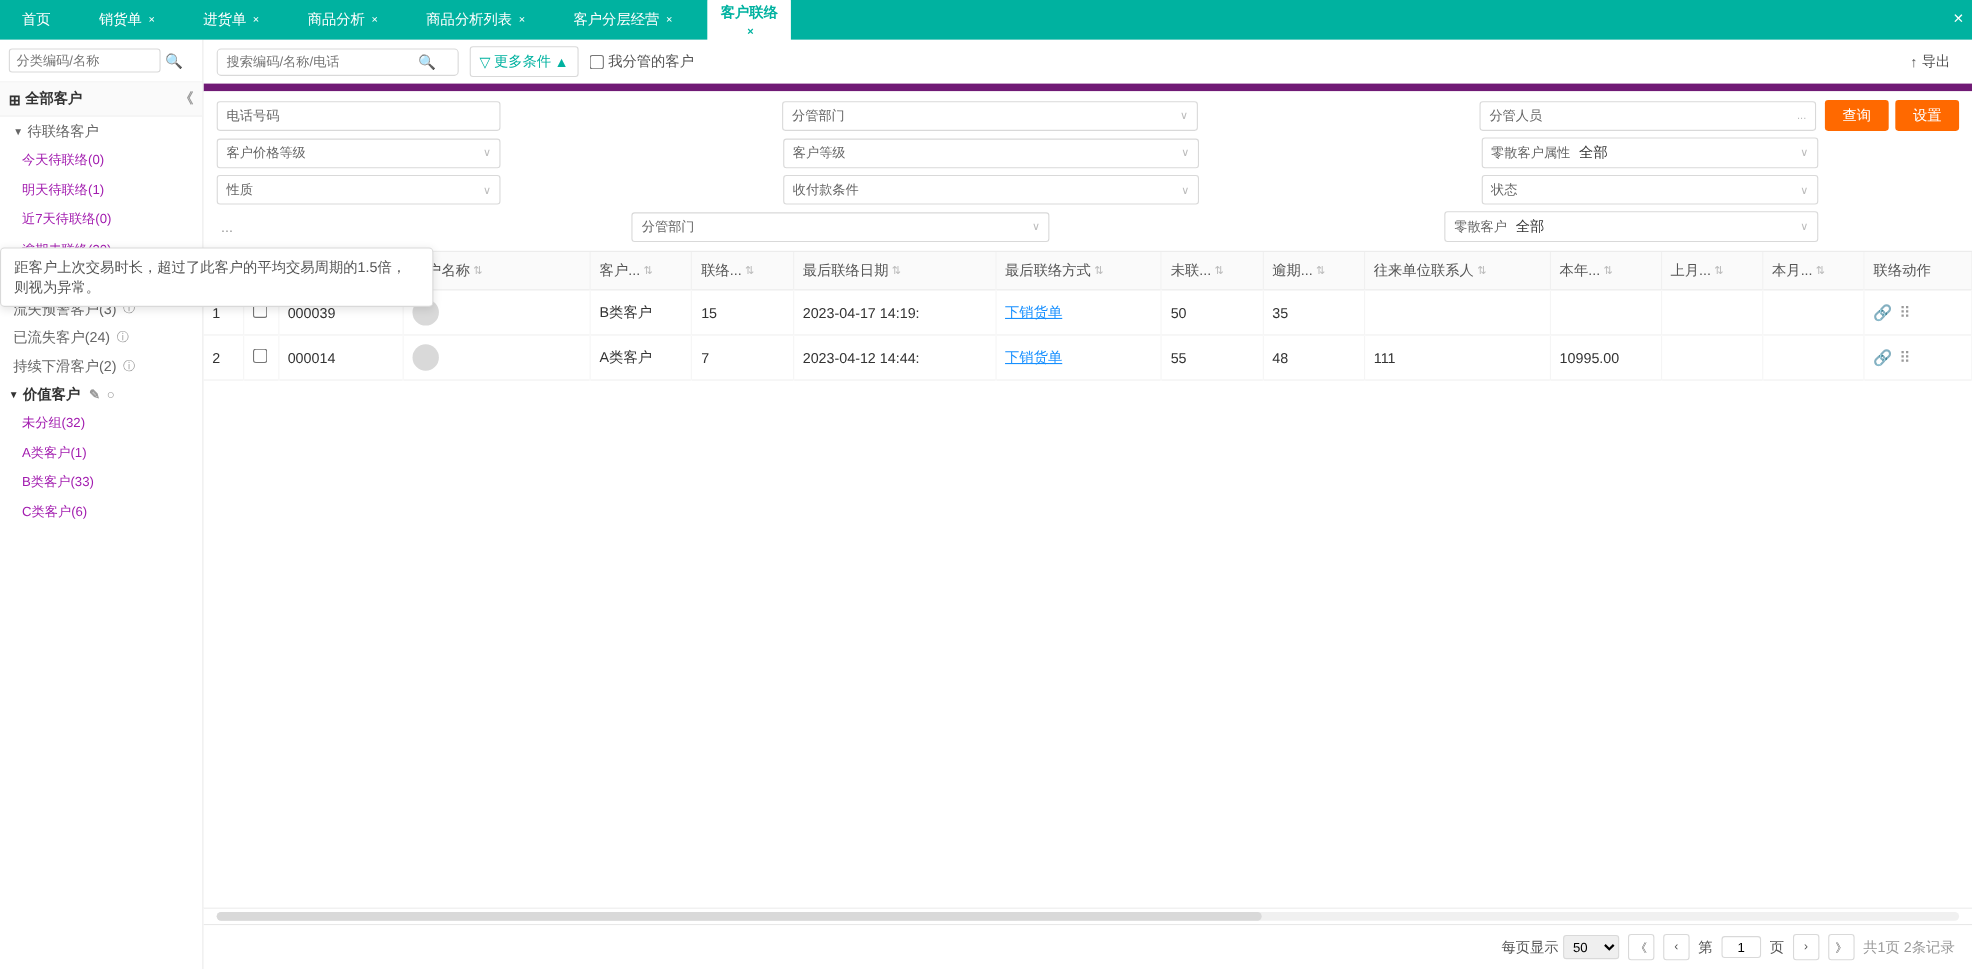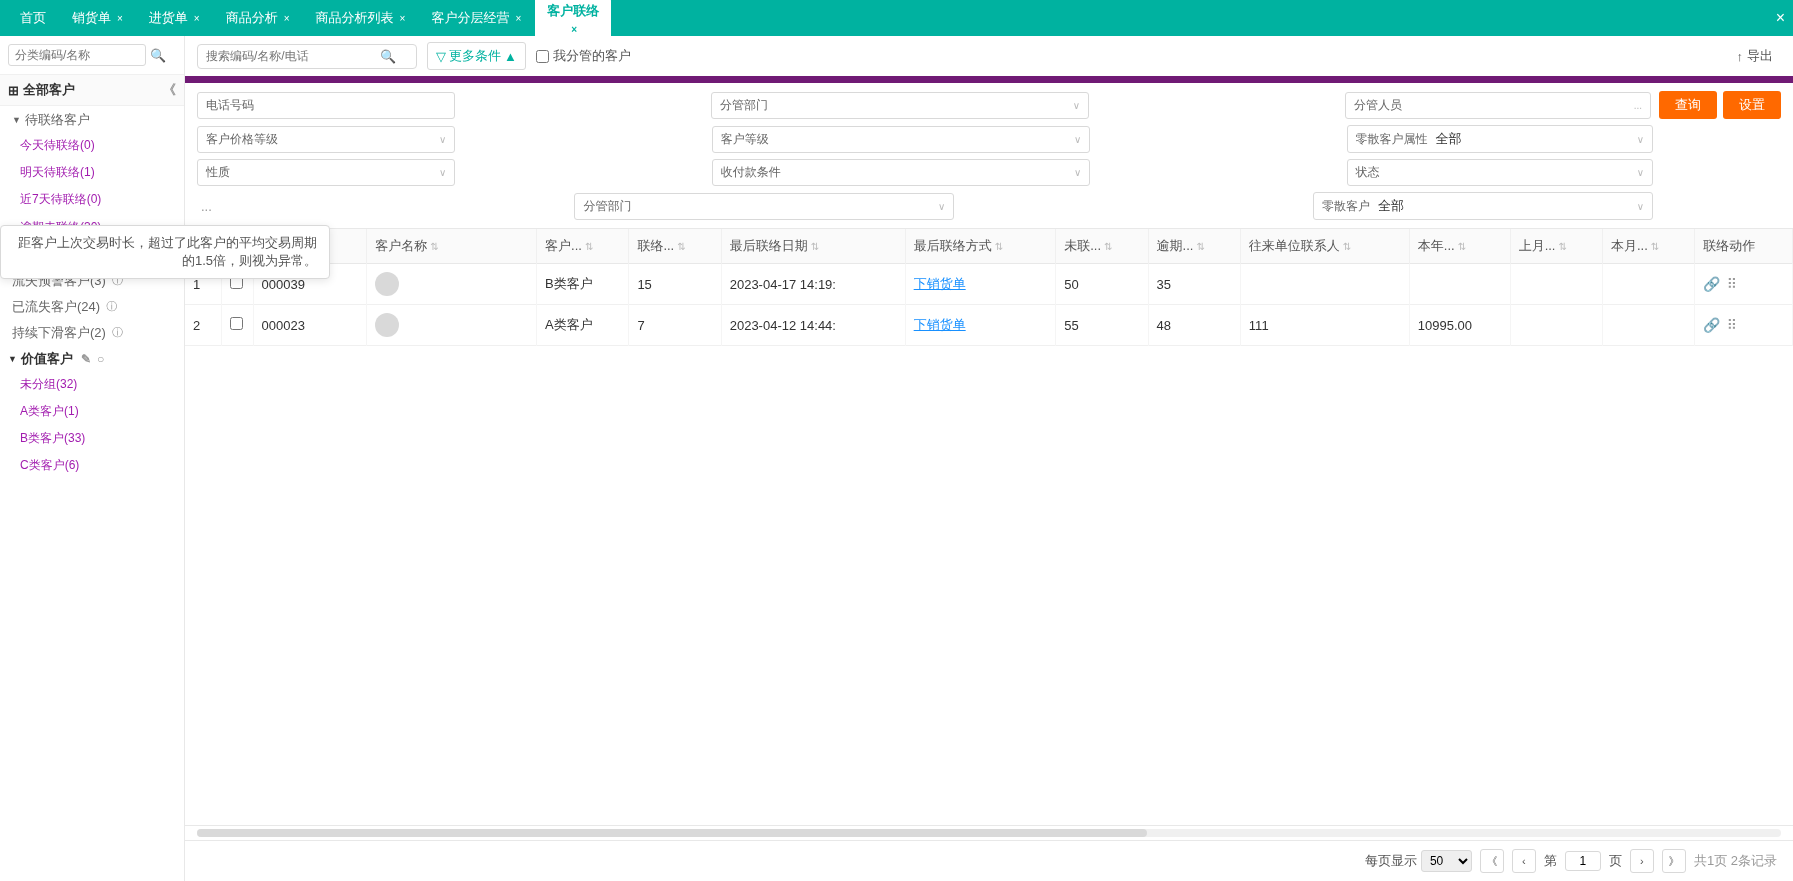--- a/index.html
+++ b/index.html
@@ -6,21 +6,21 @@
     body { background: #f0f2f5; overflow: hidden; width: 1793px; height: 881px; }
 
     
     .top-nav {
       background: #00b2a0;
       height: 36px;
       display: flex;
       align-items: center;
       padding: 0 8px;
       color: white;
-      gap: 2px;
+      gap: 20px;
       position: relative;
     }
     .nav-tab {
       padding: 4px 12px;
       cursor: pointer;
       color: white;
       font-size: 13px;
       border-radius: 3px;
       display: flex;
       align-items: center;
@@ -126,23 +126,22 @@
       position: absolute;
       top: 225px;
       left: 0;
       background: white;
       border: 1px solid #d9d9d9;
       border-radius: 4px;
       padding: 8px 12px;
       font-size: 12px;
       color: #555;
       z-index: 100;
-      width: 330px;
+      width: 394px;
       box-shadow: 0 2px 8px rgba(0,0,0,0.1);
-      text-align: right;
     }
 
     
     .content-area {
       flex: 1;
       display: flex;
       flex-direction: column;
       background: #f5f5f5;
       overflow: hidden;
     }
@@ -721,21 +720,21 @@
     <td>
       <div class="action-icons">
         <span class="action-icon">🔗</span>
         <span class="action-icon">⠿</span>
       </div>
     </td>
   </tr>
             <tr>
     <td>2</td>
     <td><input type="checkbox" class="row-checkbox" style=""></td>
-    <td>000023</td>
+    <td>000014</td>
     <td>
       <div class="customer-name-cell">
         <div class="avatar-placeholder"></div>
         <span></span>
       </div>
     </td>
     <td>A类客户</td>
     <td>7</td>
     <td>2023-04-12 14:44:</td>
     <td><span class="link-text">下销货单</span></td>

